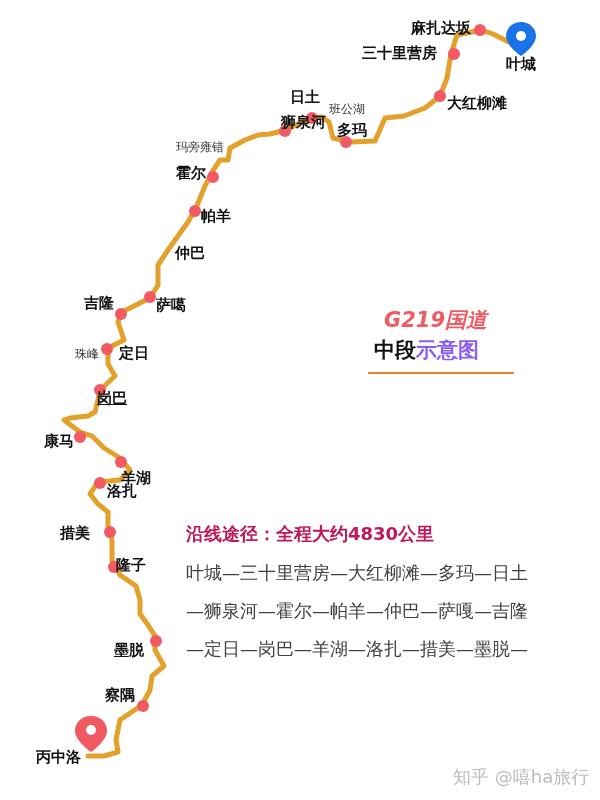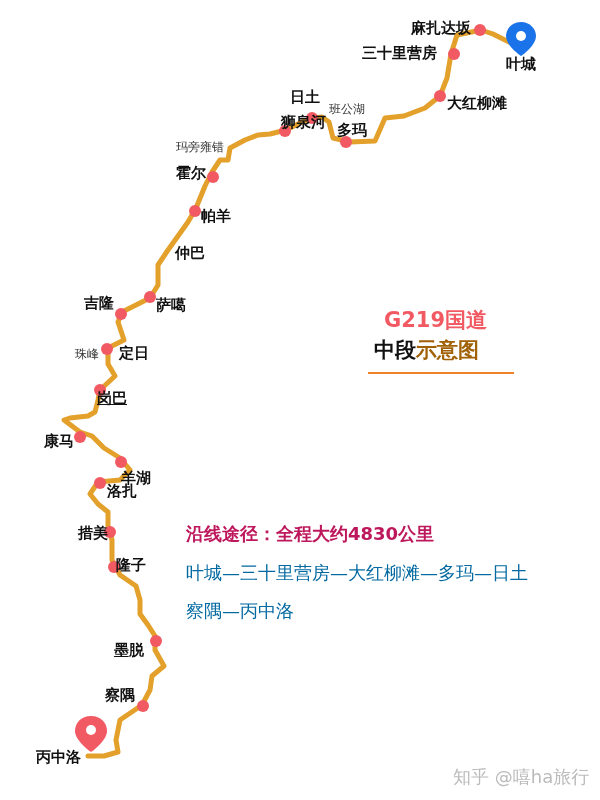--- a/index.html
+++ b/index.html
@@ -2,27 +2,27 @@
 <html><head>
 <meta charset="utf-8">
 <style>
   html, body { margin: 0; padding: 0; }
   body { width: 600px; height: 800px; background: #ffffff; position: relative; overflow: hidden;
          font-family: "DejaVu Sans", "Liberation Sans", sans-serif; }
   #map { position: absolute; left: 0; top: 0; width: 600px; height: 800px; }
   .lbl { position: absolute; color: #111; font-weight: bold; white-space: nowrap; line-height: 1; }
   .lbl.big { font-size: 15px; }
   .lbl.small { font-size: 12px; font-weight: normal; color: #333; }
-  .title1 { position: absolute; left: 384px; top: 306px; font-size: 21px; font-weight: bold; color: #f25a63; white-space: nowrap; }
+  .title1 { position: absolute; left: 384px; top: 306px; font-size: 21px; font-weight: bold; color: #f25a63; white-space: nowrap; font-style: italic; }
   .title2 { position: absolute; left: 374px; top: 336px; font-size: 21px; font-weight: bold; white-space: nowrap; }
   .title2 .black { color: #111; }
-  .title2 .red { color: #a16207; }
+  .title2 .red { color: #8b5cf6; }
   .title-line { position: absolute; left: 368px; top: 372px; width: 146px; height: 2px; background: #f0822a; }
   .route-heading { position: absolute; left: 186px; top: 522px; font-size: 18px; font-weight: bold; color: #be185d; white-space: nowrap; }
-  .route-text { position: absolute; left: 186px; top: 554px; width: 410px; font-size: 18px; line-height: 38px; color: #0369a1; }
+  .route-text { position: absolute; left: 186px; top: 554px; width: 410px; font-size: 18px; line-height: 38px; color: #404040; }
   .route-line { display: block; white-space: nowrap; }
   .watermark { position: absolute; left: 453px; top: 765px; font-size: 18px; color: #bbbbbb; white-space: nowrap; }
 </style>
 </head>
 <body>
 
 <svg id="map" viewBox="0 0 600 800" xmlns="http://www.w3.org/2000/svg">
   <polyline fill="none" stroke="#e3a02a" stroke-width="5" stroke-linejoin="round" stroke-linecap="round" points="515,45 493,34 481,30 457,35 451,54 447,78 440,96 425,108 404,116 385,118 375,141 350,142 333,138 329,122 322,117 312,118 302,122 286,130 270,134 258,135 245,140 230,148 228,160 220,160 212,172 205,186 196,208 188,222 178,236 168,250 158,265 158,285 150,298 138,304 122,312 118,322 124,340 108,348 108,364 115,376 100,390 98,400 95,412 88,416 70,418 64,420 80,432 92,436 104,448 120,458 130,470 120,480 98,482 90,494 98,504 108,512 108,526 112,540 112,560 120,575 136,586 140,600 140,614 148,625 155,636 155,650 164,666 152,676 150,690 142,705 120,720 116,740 118,752 104,756 88,756"></polyline>
 
   <g transform="translate(521,24)">
@@ -67,37 +67,38 @@
 <div class="lbl big" style="left:176px;top:166px;">霍尔</div>
 <div class="lbl big" style="left:201px;top:209px;text-align:center;">帕羊</div>
 <div class="lbl big" style="left:175px;top:246px;">仲巴</div>
 <div class="lbl big" style="left:156px;top:298px;">萨噶</div>
 <div class="lbl big" style="left:84px;top:296px;">吉隆</div>
 <div class="lbl big" style="left:119px;top:346px;">定日</div>
 <div class="lbl big" style="left:97px;top:391px;text-decoration:underline;">岗巴</div>
 <div class="lbl big" style="left:44px;top:434px;">康马</div>
 <div class="lbl big" style="left:121px;top:471px;">羊湖</div>
 <div class="lbl big" style="left:107px;top:484px;">洛扎</div>
-<div class="lbl big" style="left:78px;top:526px;">措美</div>
+<div class="lbl big" style="left:60px;top:526px;">措美</div>
 <div class="lbl big" style="left:116px;top:558px;">隆子</div>
 <div class="lbl big" style="left:114px;top:643px;">墨脱</div>
 <div class="lbl big" style="left:105px;top:688px;">察隅</div>
 
 <div class="lbl big" style="left:506px;top:57px;">叶城</div>
 <div class="lbl big" style="left:36px;top:750px;">丙中洛</div>
 
 <div class="lbl small" style="left:329px;top:103px;">班公湖</div>
 <div class="lbl small" style="left:176px;top:141px;">玛旁雍错</div>
 <div class="lbl small" style="left:75px;top:348px;">珠峰</div>
 
 <div class="title1">G219国道</div>
 <div class="title2">
   <span class="black">中段</span><span class="red">示意图</span>
 </div>
 <div class="title-line"></div>
 
 <div class="route-heading">沿线途径：全程大约4830公里</div>
 <div class="route-text">
   <span class="route-line">叶城—三十里营房—大红柳滩—多玛—日土</span>
-  <span class="route-line">察隅—丙中洛</span>
+  <span class="route-line">—狮泉河—霍尔—帕羊—仲巴—萨嘎—吉隆</span>
+  <span class="route-line">—定日—岗巴—羊湖—洛扎—措美—墨脱—</span>
 </div>
 
 <div class="watermark">知乎 @嘻ha旅行</div>
 
 </body></html>

